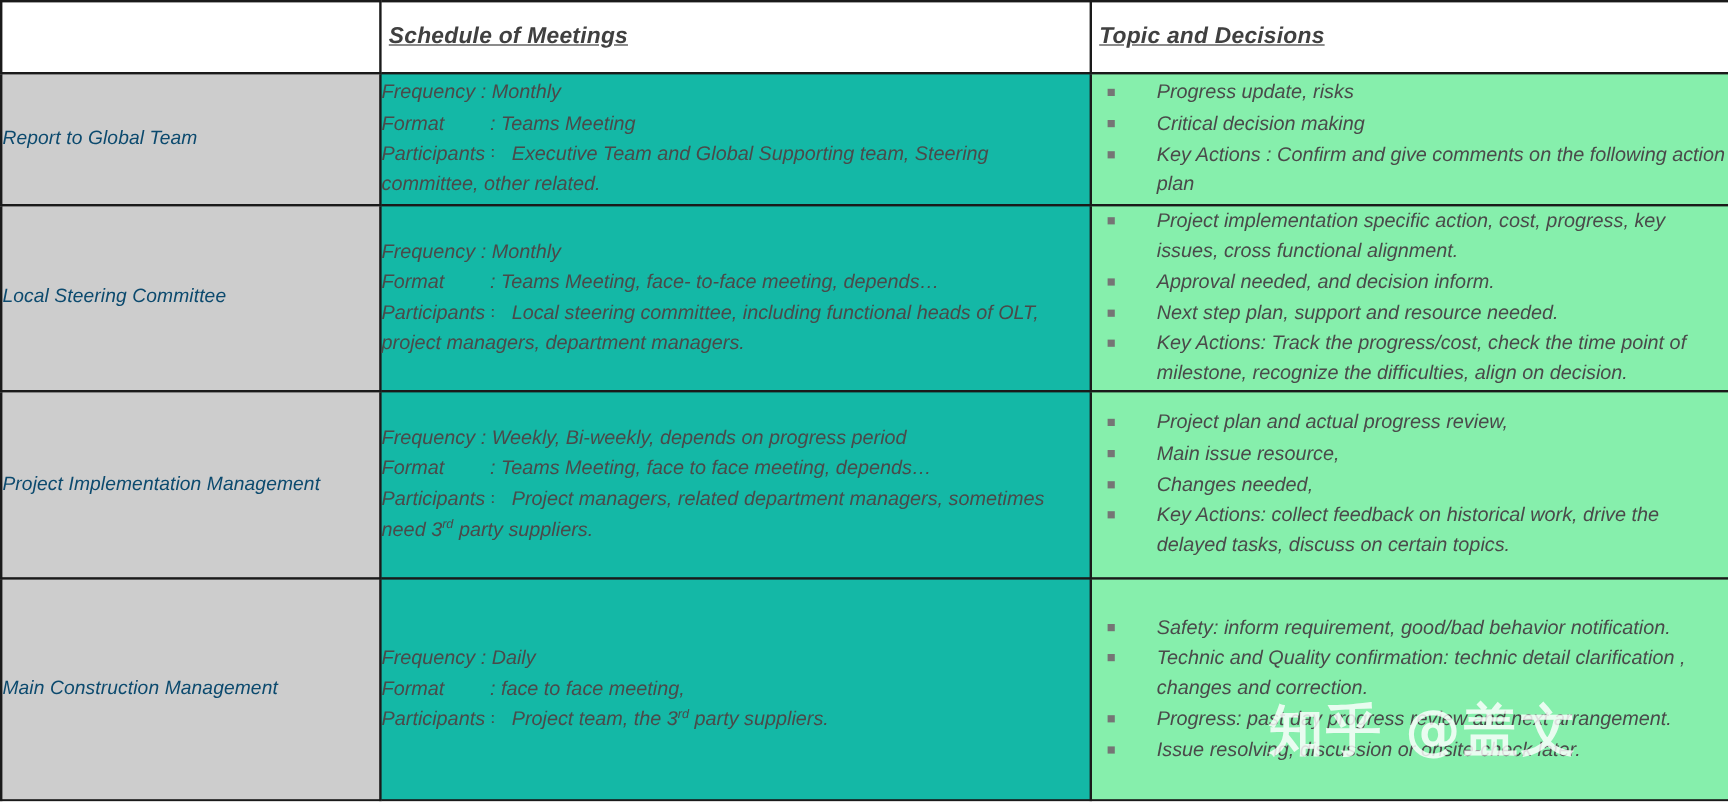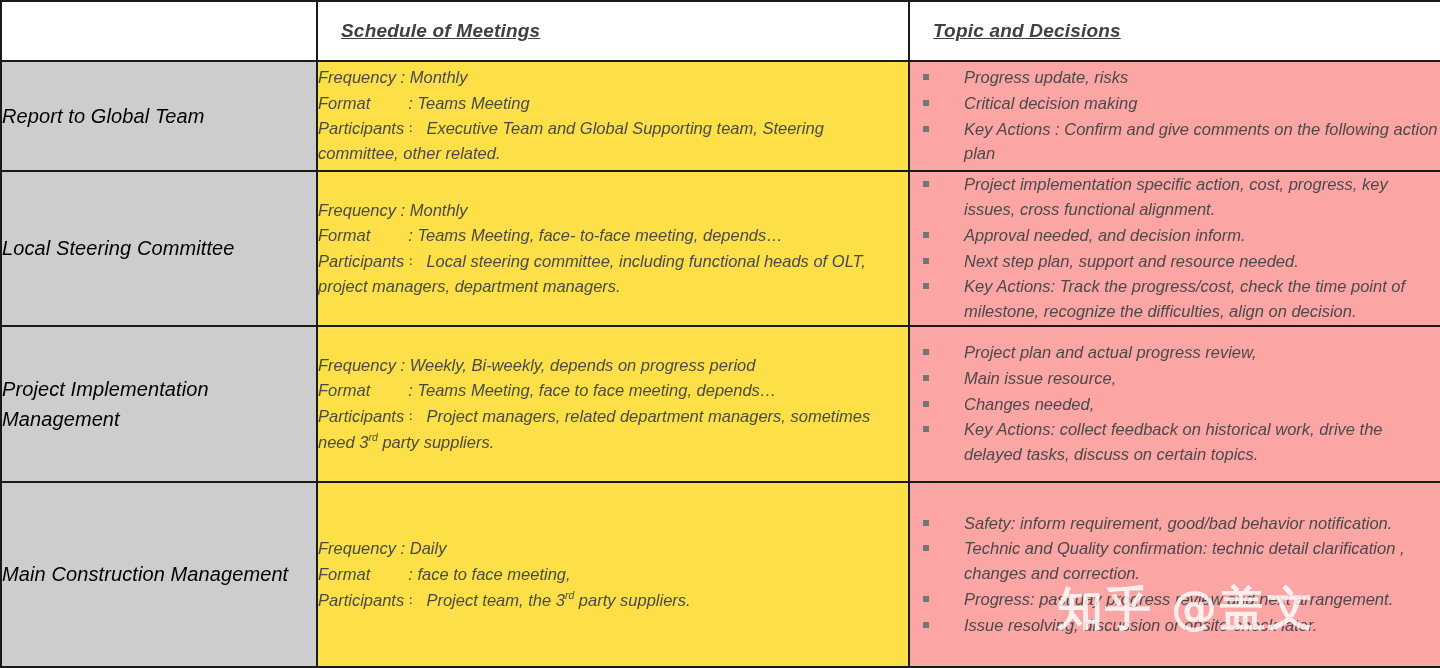--- a/index.html
+++ b/index.html
@@ -32,59 +32,59 @@
   
   tr.header-row td { height: 60px; vertical-align: middle; }
   td.hdr-blank { background: #ffffff; }
   td.hdr-cell  { background: #ffffff; }
   .hdr-text {
     font-style: italic;
     font-weight: bold;
     font-size: 19px;
     color: #404040;
     text-decoration: underline;
-    padding-left: 23px;
+    padding-left: 6px;
     letter-spacing: 0.2px;
     display: inline-block;
   }
 
   
   td.title-cell {
     background: #cdcdcd;
     padding: 8px 10px 8px 8px;
   }
   .title-text {
     font-style: italic;
-    font-size: 20px;
-    color: #000000;
+    font-size: 16px;
+    color: #0c4a6e;
     line-height: 1.52;
     letter-spacing: 0.1px;
   }
 
   
   td.schedule-cell {
-    background: #fde047;
+    background: #14b8a6;
     padding: 6px 10px 6px 6px;
   }
   .sched-block {
     font-style: italic;
     font-size: 16.5px;
     color: #4a4a4a;
     line-height: 1.54;
   }
   .sched-line { white-space: normal; }
   .lbl-freq, .lbl-fmt, .lbl-part { display: inline; }
   .lbl-fmt { letter-spacing: 0; }
   .fmt-gap { display: inline-block; width: 38px; }
   .part-mark { font-style: normal; font-size: 13px; vertical-align: 2px; }
   sup { font-size: 10.5px; vertical-align: super; }
 
   
   td.topics-cell {
-    background: #fca5a5;
+    background: #86efac;
     padding: 6px 8px 6px 0;
   }
   ul.topics {
     margin: 0;
     padding: 0;
     list-style: none;
   }
   ul.topics li {
     position: relative;
     padding-left: 54px;

